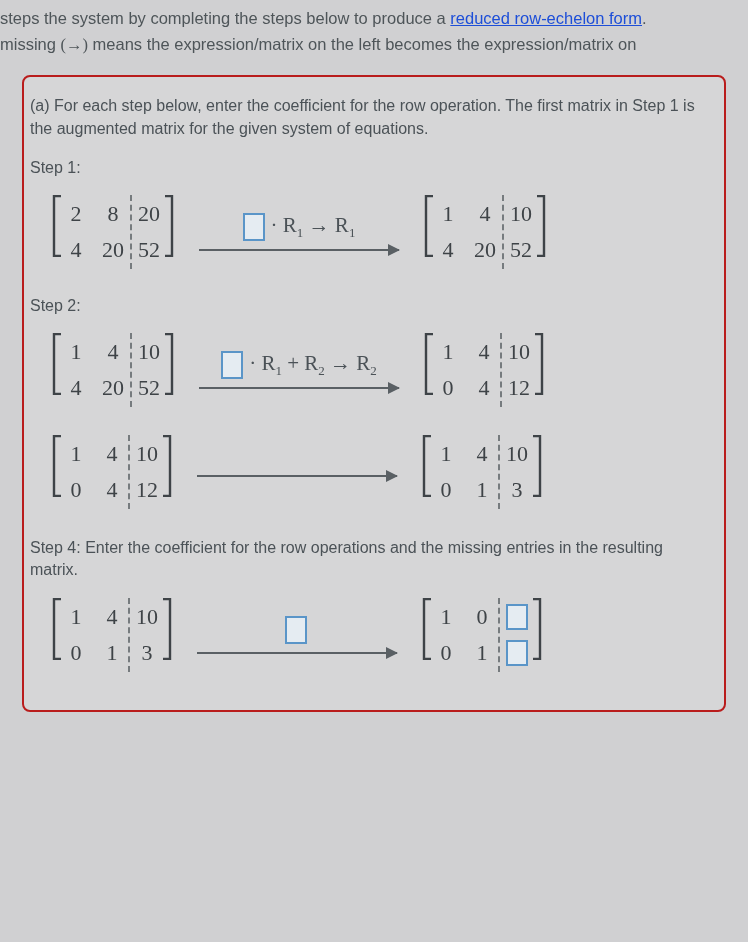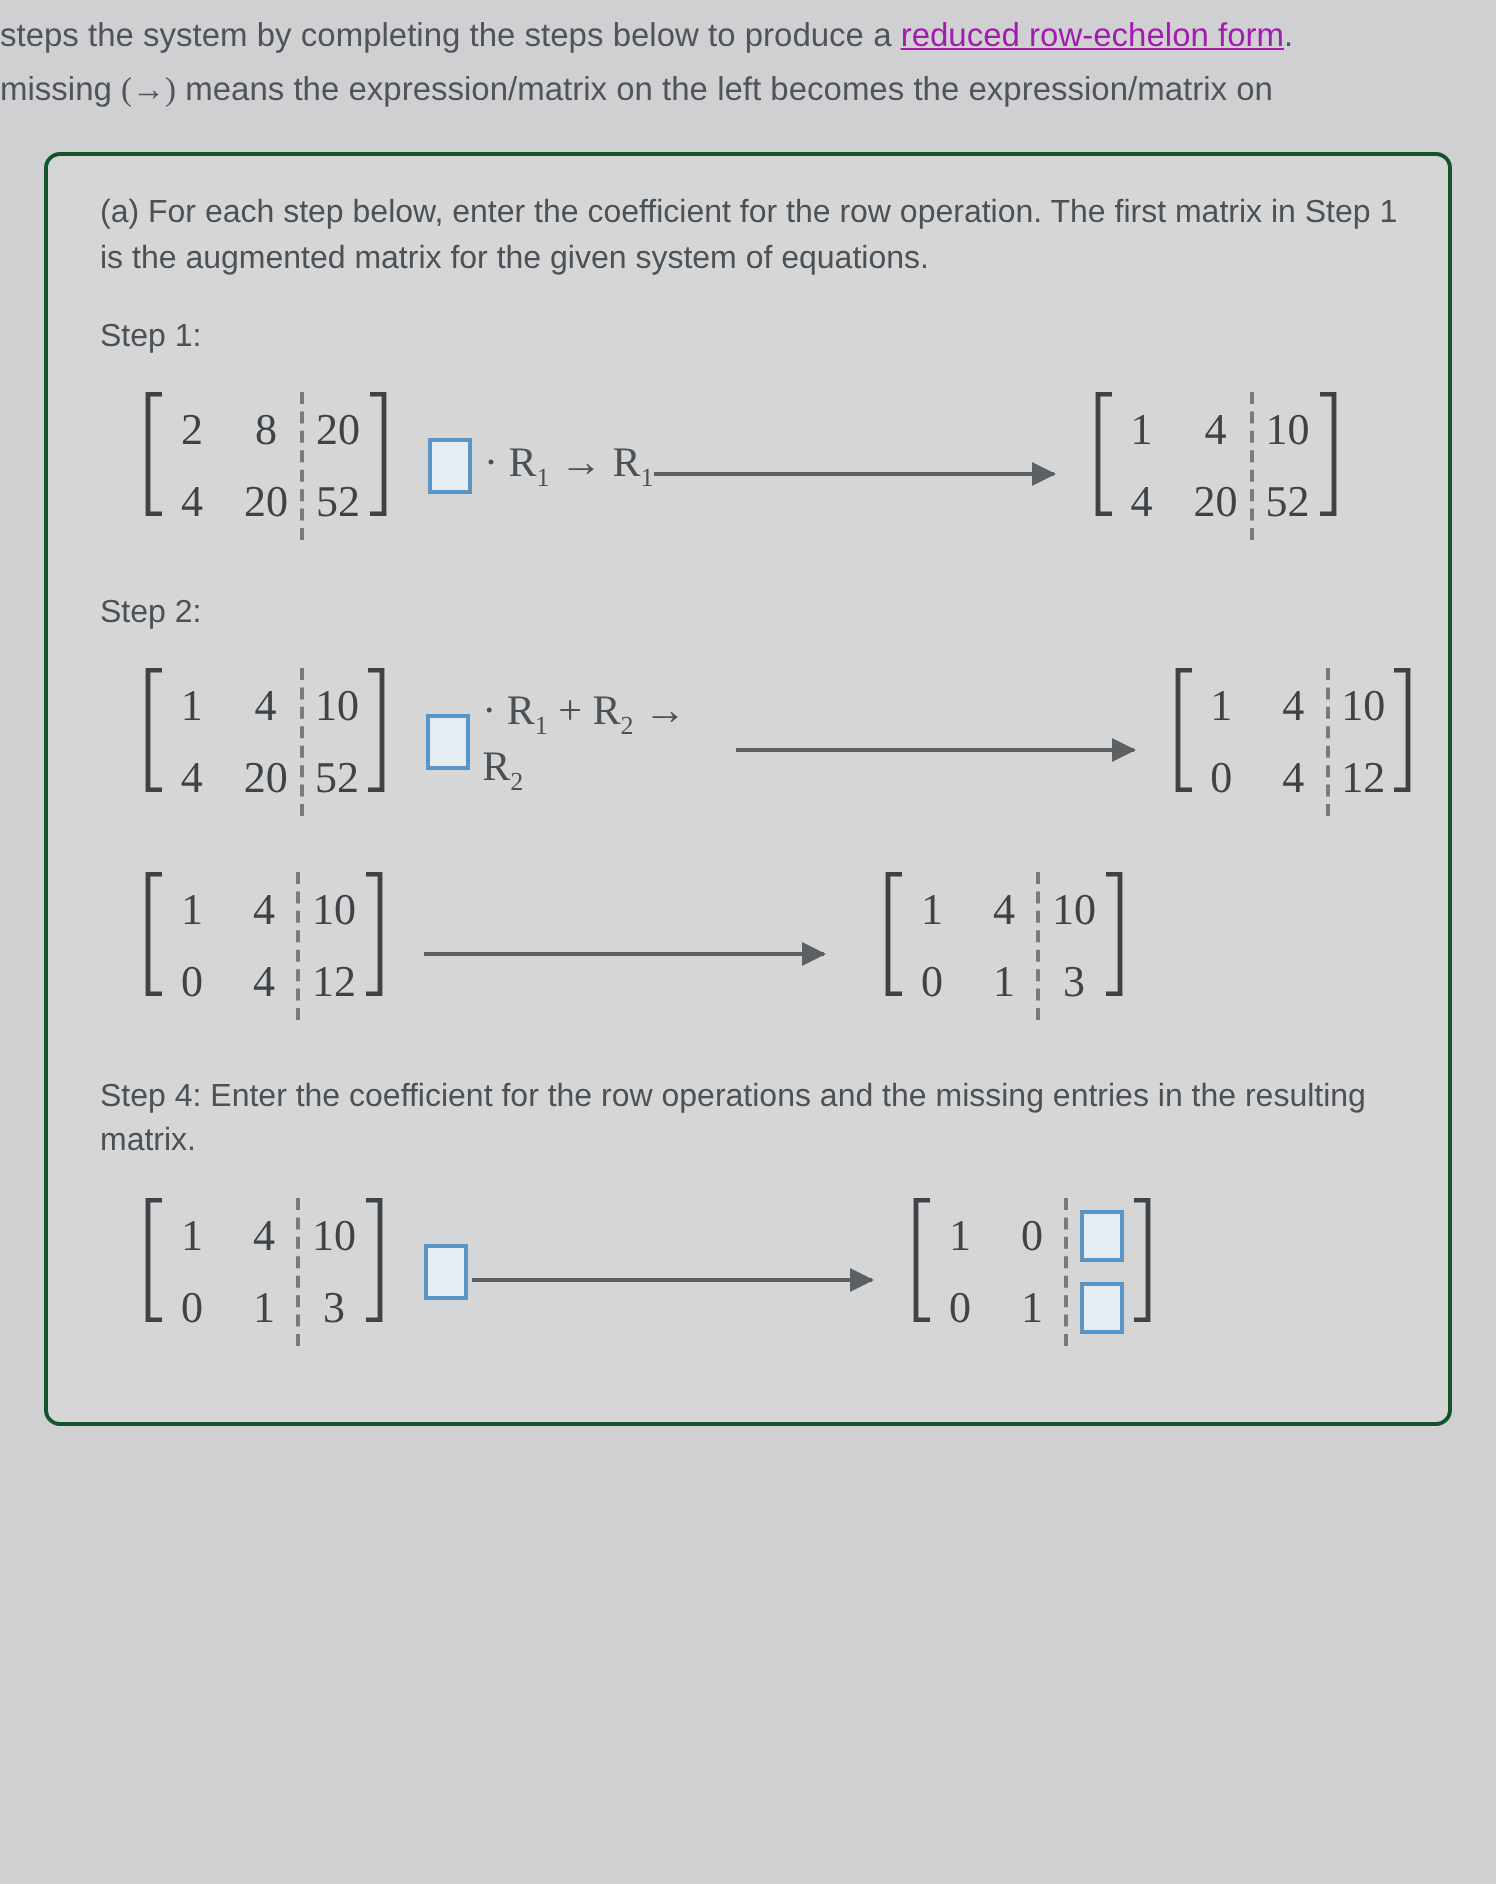--- a/index.html
+++ b/index.html
@@ -10,28 +10,28 @@
     background: #d0d0d2;
     width: 748px;
     color: #4b5257;
   }
   .header-area {
     padding: 6px 0 10px 0;
     font-size: 16.5px;
     line-height: 1.55;
     color: #4e5559;
   }
-  .header-area a { color: #a21caf; text-decoration: underline; }
+  .header-area a { color: #1d4ed8; text-decoration: underline; }
   .arrow-paren { font-family: serif; }
   .panel {
-    border: 2px solid #14532d;
+    border: 2px solid #b91c1c;
     border-radius: 8px;
     background: #d6d6d7;
     margin: 8px 22px 24px 22px;
-    padding: 18px 18px 10px 26px;
+    padding: 18px 18px 10px 6px;
     position: relative;
   }
   .prompt {
     font-size: 16px;
     line-height: 1.4;
     margin-bottom: 8px;
   }
   .step-label {
     font-size: 16px;
     margin: 19px 0 18px 0;
@@ -57,20 +57,21 @@
     padding: 6px 4px;
     align-items: center;
   }
   .mcells span { text-align: center; min-width: 20px; }
   .sep {
     border-left: 2px dashed #767b7e;
     margin: 0 2px;
   }
   .op-col {
     display: flex;
+    flex-direction: column;
     align-items: center;
     min-width: 210px;
   }
   .op-line {
     font-family: "Times New Roman", serif;
     font-size: 21px;
     display: flex;
     align-items: center;
     gap: 4px;
   }

